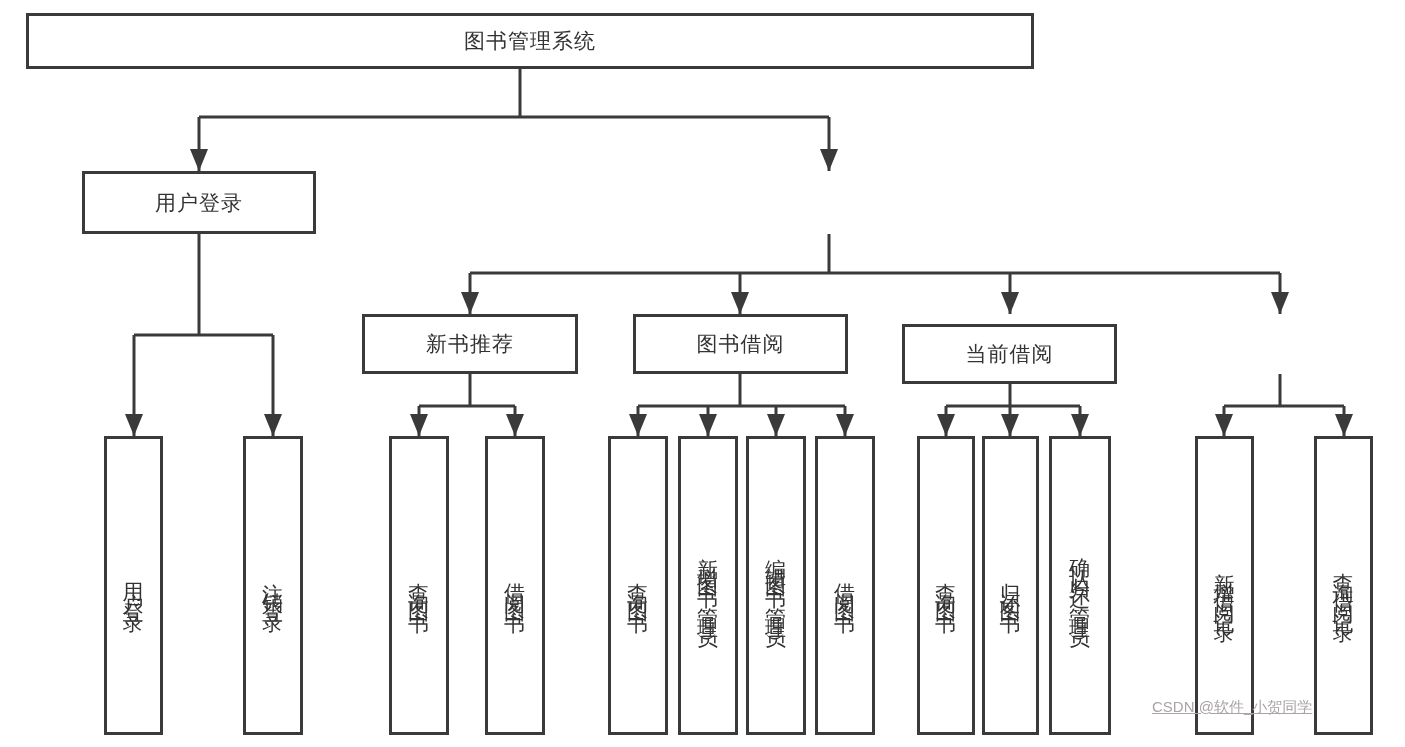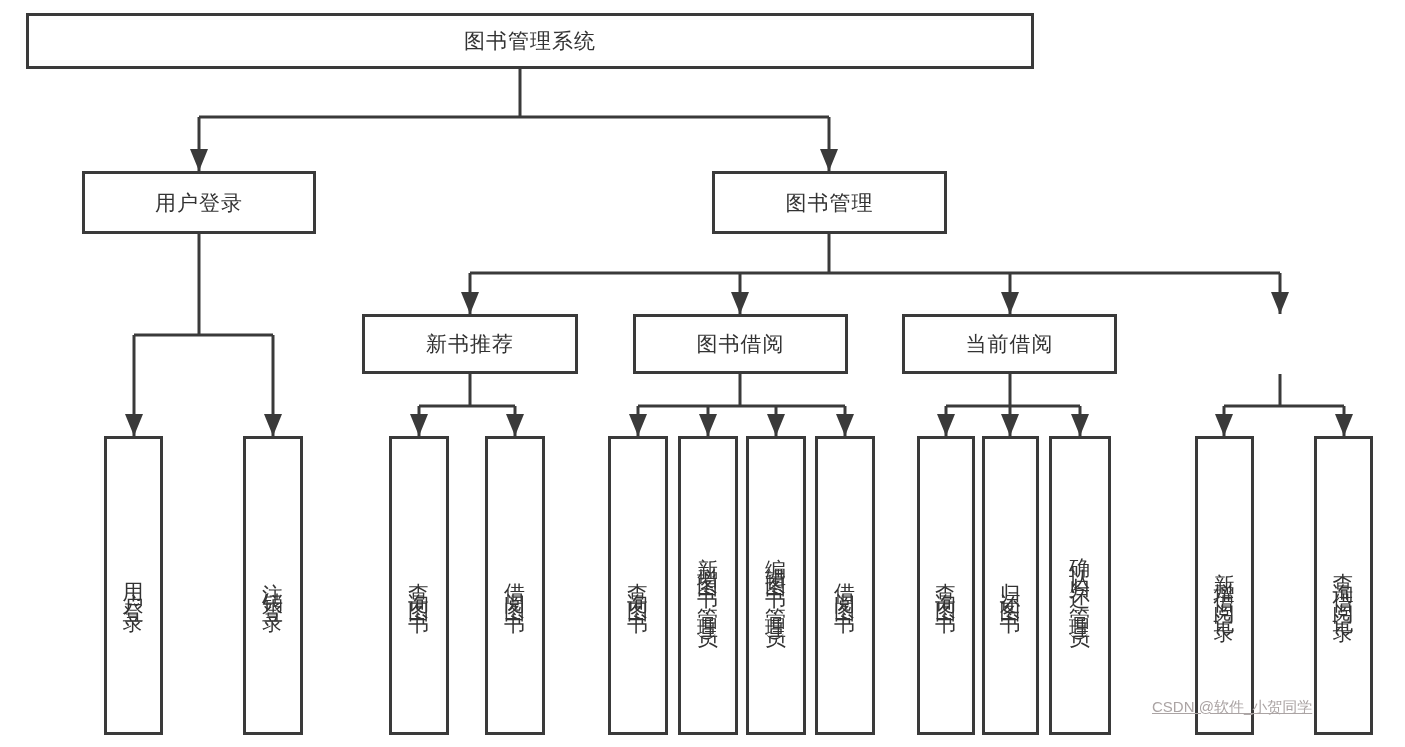--- a/index.html
+++ b/index.html
@@ -111,25 +111,24 @@
 
       <path d="M1280,374 V406 M1224,406 H1344"></path>
       <path d="M1224,406 V436" marker-end="url(#arw)"></path>
       <path d="M1344,406 V436" marker-end="url(#arw)"></path>
     </g>
   </svg>
 
   <div class="hbox" style="left:14px; top:13px; width:1008px; height:56px;margin-left:12px;">图书管理系统</div>
 
   <div class="hbox" style="left:82px; top:171px; width:234px; height:63px;">用户登录</div>
-  <div class="hbox" style="left:712px; top:171px; width:235px; height:63px;">图书管理</div>
 
   <div class="hbox" style="left:362px; top:314px; width:216px; height:60px;">新书推荐</div>
   <div class="hbox" style="left:633px; top:314px; width:215px; height:60px;">图书借阅</div>
-  <div class="hbox" style="left:902px; top:314px; width:215px; height:60px;">当前借阅</div>
+  <div class="hbox" style="left:902px; top:324px; width:215px; height:60px;">当前借阅</div>
 
   <div class="vbox" style="left:104px; width:59px;">
     <span class="vtext">用户登录</span>
   </div>
   <div class="vbox" style="left:243px; width:60px;">
     <span class="vtext">注销登录</span>
   </div>
 
   <div class="vbox" style="left:389px; width:60px;">
     <span class="vtext">查询图书</span>

